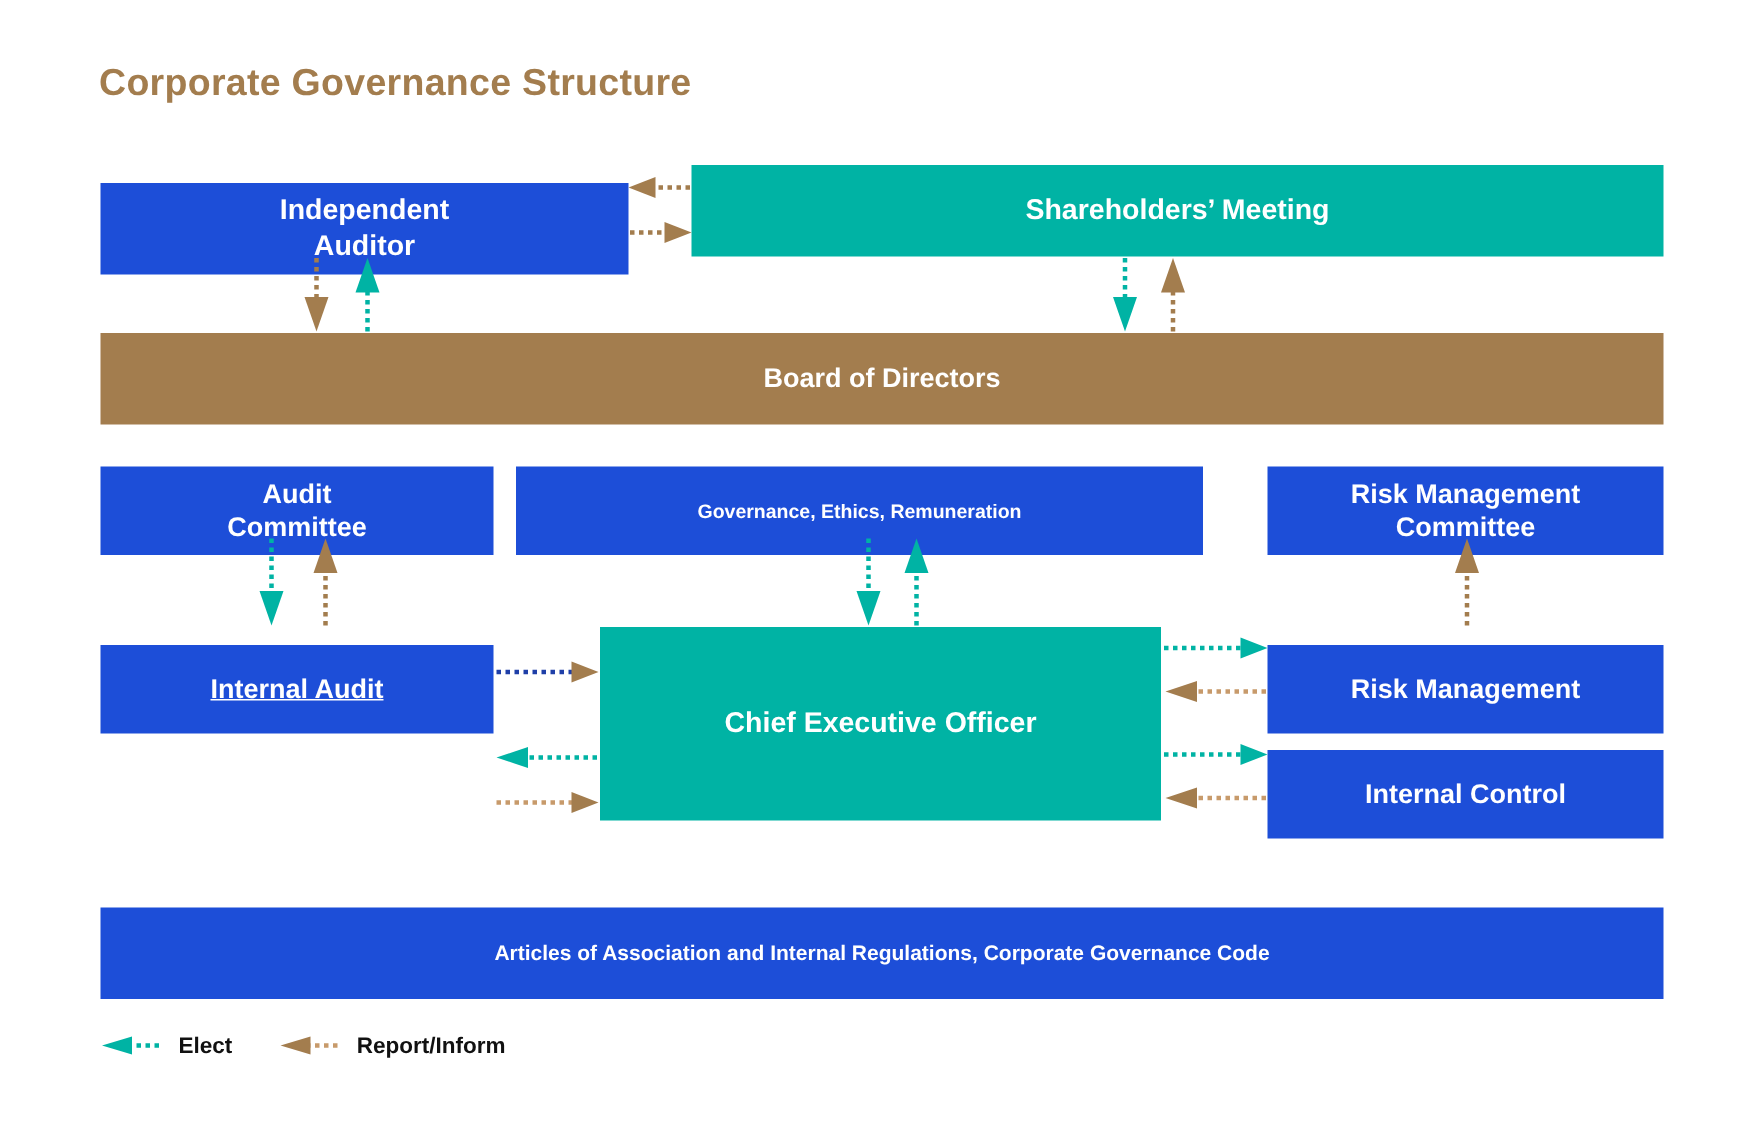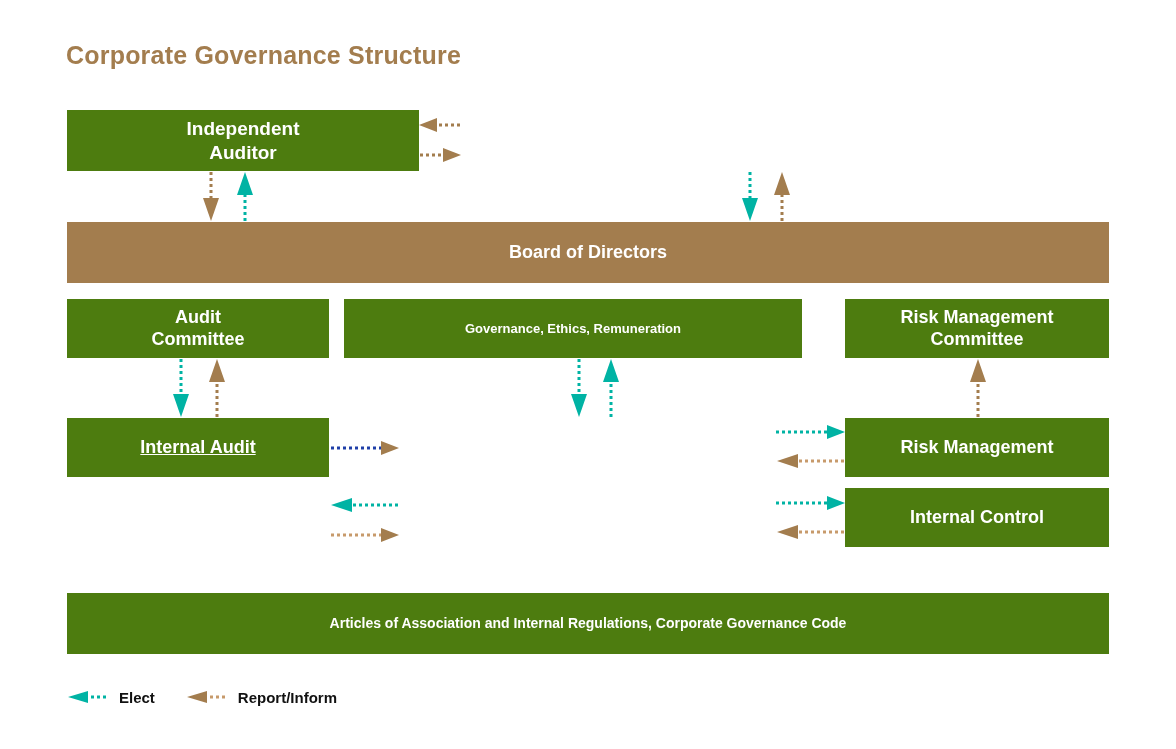--- a/index.html
+++ b/index.html
@@ -24,21 +24,21 @@
   .box{
     position:absolute;
     display:flex;align-items:center;justify-content:center;
     text-align:center;
     color:#ffffff;
     font-weight:bold;
     line-height:1.22;
     box-sizing:border-box;
     padding:2px 8px;
   }
-  .navy{background:#4d7c0f;}
+  .navy{background:#1d4ed8;margin-top:12px;}
   .teal{background:#00B3A4;}
   .brown{background:#A37D4E;}
 
   
   .arrows{position:absolute;left:0;top:0;width:1176px;height:749px;pointer-events:none;}
 
   
   .legend{position:absolute;left:66px;top:684px;height:26px;display:flex;align-items:center;gap:30px;}
   .legend-item{display:flex;align-items:center;gap:11px;}
   .legend-label{font-size:15px;font-weight:bold;color:#111111;white-space:nowrap;}
@@ -50,20 +50,21 @@
 
   <div class="title">Corporate Governance Structure</div>
 
   <div class="box navy" style="left:67px;top:110px;width:352px;height:61px;font-size:19px;">
     <span>
       <span>Independent</span><br>
       <span>Auditor</span>
     </span>
   </div>
 
+  <div class="box teal" style="left:461px;top:110px;width:648px;height:61px;font-size:19px;">Shareholders’ Meeting</div>
 
   <div class="box brown" style="left:67px;top:222px;width:1042px;height:61px;font-size:18px;">Board of Directors</div>
 
   <div class="box navy" style="left:67px;top:299px;width:262px;height:59px;font-size:18px;">
     <span>
       <span>Audit</span><br>
       <span>Committee</span>
     </span>
   </div>
 
@@ -76,20 +77,21 @@
   <div class="box navy" style="left:845px;top:299px;width:264px;height:59px;font-size:18px;">
     <span>
       <span>Risk Management</span><br>
       <span>Committee</span>
     </span>
   </div>
 
   <div class="box navy" style="left:67px;top:418px;width:262px;height:59px;font-size:18px;text-decoration:underline;">Internal Audit</div>
 
 
+  <div class="box teal" style="left:400px;top:418px;width:374px;height:129px;font-size:19px;">Chief Executive Officer</div>
 
   <div class="box navy" style="left:845px;top:418px;width:264px;height:59px;font-size:18px;">Risk Management</div>
 
   <div class="box navy" style="left:845px;top:488px;width:264px;height:59px;font-size:18px;">Internal Control</div>
 
   <div class="box navy" style="left:67px;top:593px;width:1042px;height:61px;font-size:14px;">Articles of Association and Internal Regulations, Corporate Governance Code</div>
 
   <svg class="arrows" viewBox="0 0 1176 749" width="1176" height="749" xmlns="http://www.w3.org/2000/svg">
 
     <g>

